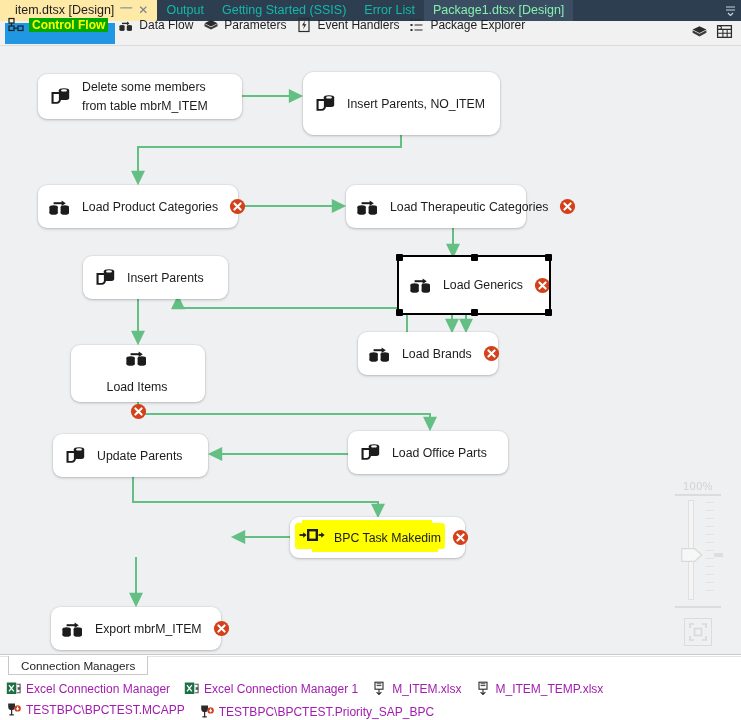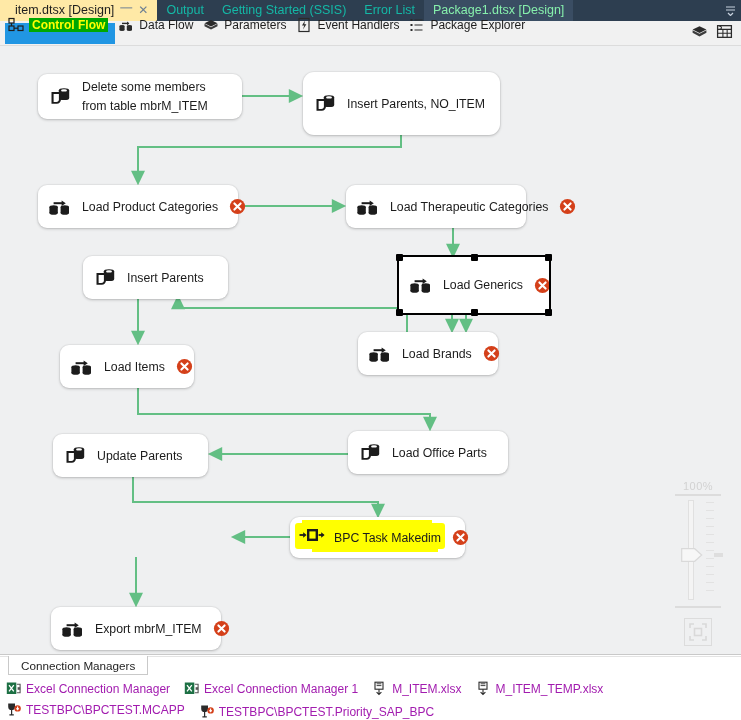--- a/index.html
+++ b/index.html
@@ -388,21 +388,21 @@
       </svg>
     </span>
     <i class="handle hl-tl"></i>
     <i class="handle hl-tm"></i>
     <i class="handle hl-tr"></i>
     <i class="handle hl-bl"></i>
     <i class="handle hl-bm"></i>
     <i class="handle hl-br"></i>
   </div>
 
-  <div class="node" style="left:60px;top:299px;width:134px;height:43px;">
+  <div class="node" style="left:71px;top:299px;width:134px;height:57px;flex-direction:column;">
     <span class="nicon">
       <svg width="26" height="26" viewBox="0 0 26 26">
         <ellipse cx="6.6" cy="13" rx="4.2" ry="1.8" fill="#1c1c1c"></ellipse>
         <rect x="2.4" y="13" width="8.4" height="6" fill="#1c1c1c"></rect>
         <ellipse cx="6.6" cy="19" rx="4.2" ry="1.8" fill="#1c1c1c"></ellipse>
         <ellipse cx="17.8" cy="13" rx="4.2" ry="1.8" fill="#1c1c1c"></ellipse>
         <rect x="13.6" y="13" width="8.4" height="6" fill="#1c1c1c"></rect>
         <ellipse cx="17.8" cy="19" rx="4.2" ry="1.8" fill="#1c1c1c"></ellipse>
         <path d="M6.6 9.2h9.5" stroke="#1c1c1c" stroke-width="2" fill="none"></path>
         <path d="M14.6 6.4l4.2 2.8-4.2 2.8z" fill="#1c1c1c"></path>

